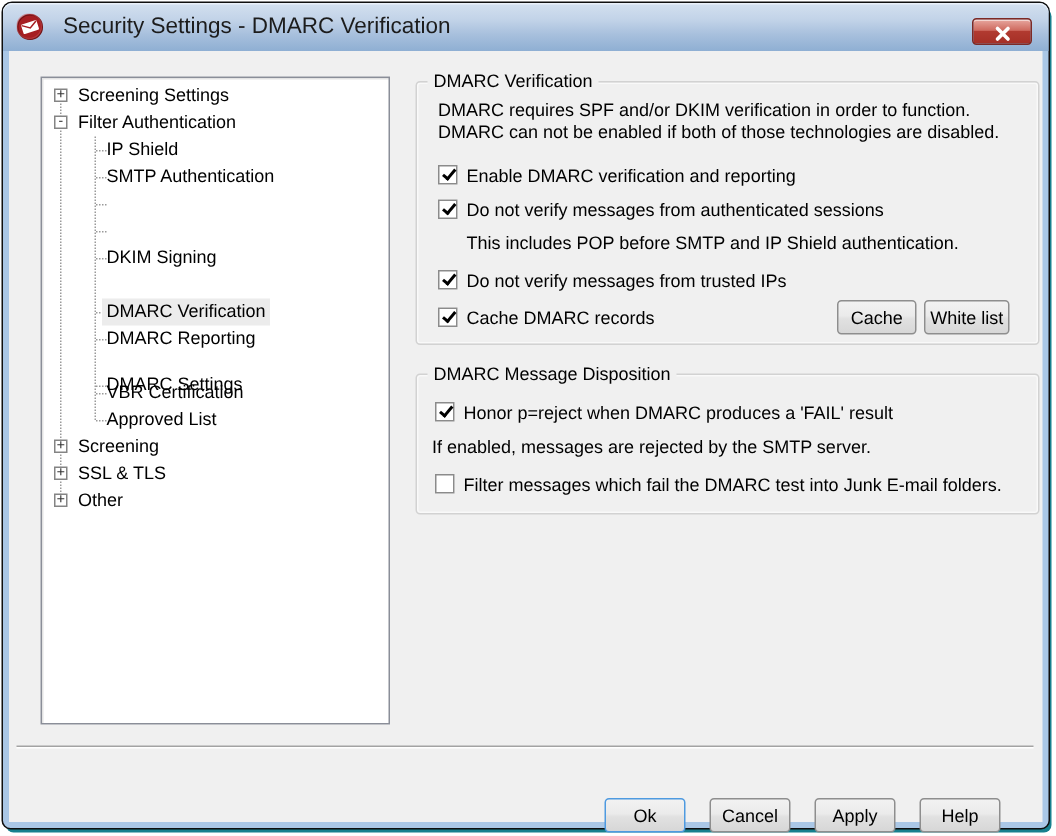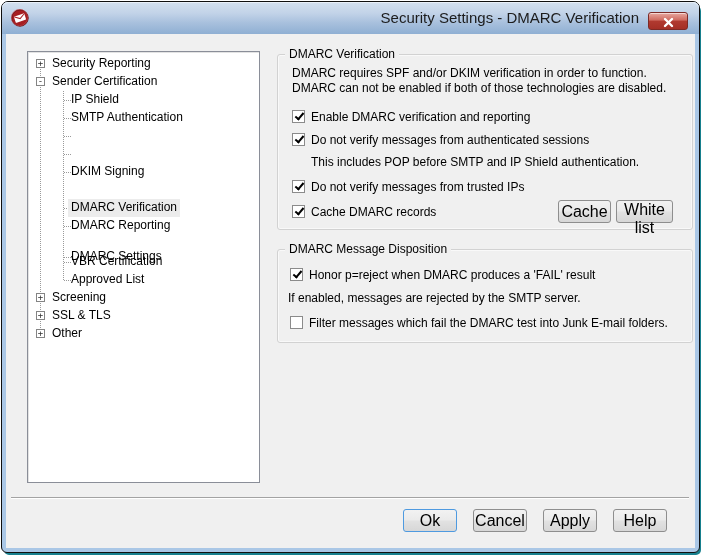--- a/index.html
+++ b/index.html
@@ -9,21 +9,21 @@
   
   .window{position:absolute;top:1px;left:1px;width:699px;height:552px;
     background:#aac7e6;border:1px solid #0f0f0f;border-radius:7px 7px 6px 6px;
     box-shadow:2px 3px 0 -1px #17808e;}
   .titlebar{position:absolute;top:0;left:0;right:0;height:32px;
     border-radius:6px 6px 0 0;
     background:linear-gradient(#d3e0ef 0%,#c2d3e8 35%,#a8c0dd 65%,#8fafd3 100%);
     box-shadow:inset 0 1px 0 #e9f0f9;}
   .app-icon{position:absolute;left:9px;top:7px;width:18px;height:18px;}
   .win-title{position:absolute;left:40px;right:60px;top:0;height:38px;
-    line-height:31px;text-align:right;font-size:15px;color:#1c1c1c;
+    line-height:31px;text-align:left;font-size:15px;color:#1c1c1c;
     white-space:nowrap;overflow:hidden;}
   .close-btn{position:absolute;right:11px;top:10px;width:40px;height:18px;
     border:1px solid #7c2a26;border-radius:3px;padding:0;cursor:default;
     background:linear-gradient(#e8a8a0 0%,#ce6a5f 45%,#b13a30 50%,#a52f26 100%);
     box-shadow:inset 0 1px 0 rgba(255,255,255,.55);}
   .close-btn svg{display:block;margin:2px auto 0;}
 
   
   .dialog{position:absolute;left:4px;right:4px;top:32px;bottom:4px;
     background:#f0f0f0;font-size:12px;color:#000;}
@@ -62,29 +62,29 @@
     border:1px solid #8b8b8b;}
   .cb.checked::after{content:"";position:absolute;left:2px;top:2px;width:7px;
     height:3px;border-left:2px solid #000;border-bottom:2px solid #000;
     transform:rotate(-50deg);}
   .cb-label{position:absolute;left:19px;top:0;}
   .note{position:absolute;white-space:nowrap;}
 
   
   .btn{position:absolute;height:23px;border:1px solid #8e8e8e;border-radius:3px;
     background:linear-gradient(#f2f2f2 0%,#ebebeb 45%,#e1e1e1 55%,#d7d7d7 100%);
-    font-family:"Liberation Sans",sans-serif;font-size:16px;color:#000;
+    font-family:"Liberation Sans",sans-serif;font-size:12px;color:#000;
     padding:0;cursor:default;}
   .btn.default{border-color:#4e9ae0;}
   .btn-cache{left:280px;top:145px;width:53px;}
   .btn-whitelist{left:338px;top:145px;width:57px;}
 
   .separator{position:absolute;left:5px;top:463px;width:678px;height:2px;
     border-top:1px solid #a3a3a3;border-bottom:1px solid #ffffff;}
-  .footer-btn{top:475px;width:54px;}
+  .footer-btn{top:498px;width:54px;}
   .btn-ok{left:397px;}
   .btn-cancel{left:467px;}
   .btn-apply{left:537px;}
   .btn-help{left:607px;}
 </style>
 </head>
 <body>
 
 <div class="window">
 
@@ -110,25 +110,25 @@
   </div>
 
   <div class="dialog">
 
     <div class="tree-panel">
       <div class="tree-vline vline-root"></div>
       <div class="tree-vline vline-child"></div>
 
       <div class="tree-row lvl0" style="top:3px">
         <span class="expander">+</span>
-        <span class="tree-label">Security Reporting</span>
+        <span class="tree-label">Screening Settings</span>
       </div>
       <div class="tree-row lvl0" style="top:21px">
         <span class="expander">-</span>
-        <span class="tree-label">Sender Certification</span>
+        <span class="tree-label">Filter Authentication</span>
       </div>
       <div class="tree-row lvl1" style="top:39px">
         <span class="stub"></span>
         <span class="tree-label">IP Shield</span>
       </div>
       <div class="tree-row lvl1" style="top:57px">
         <span class="stub"></span>
         <span class="tree-label">SMTP Authentication</span>
       </div>
       <div class="tree-row lvl1" style="top:75px">

